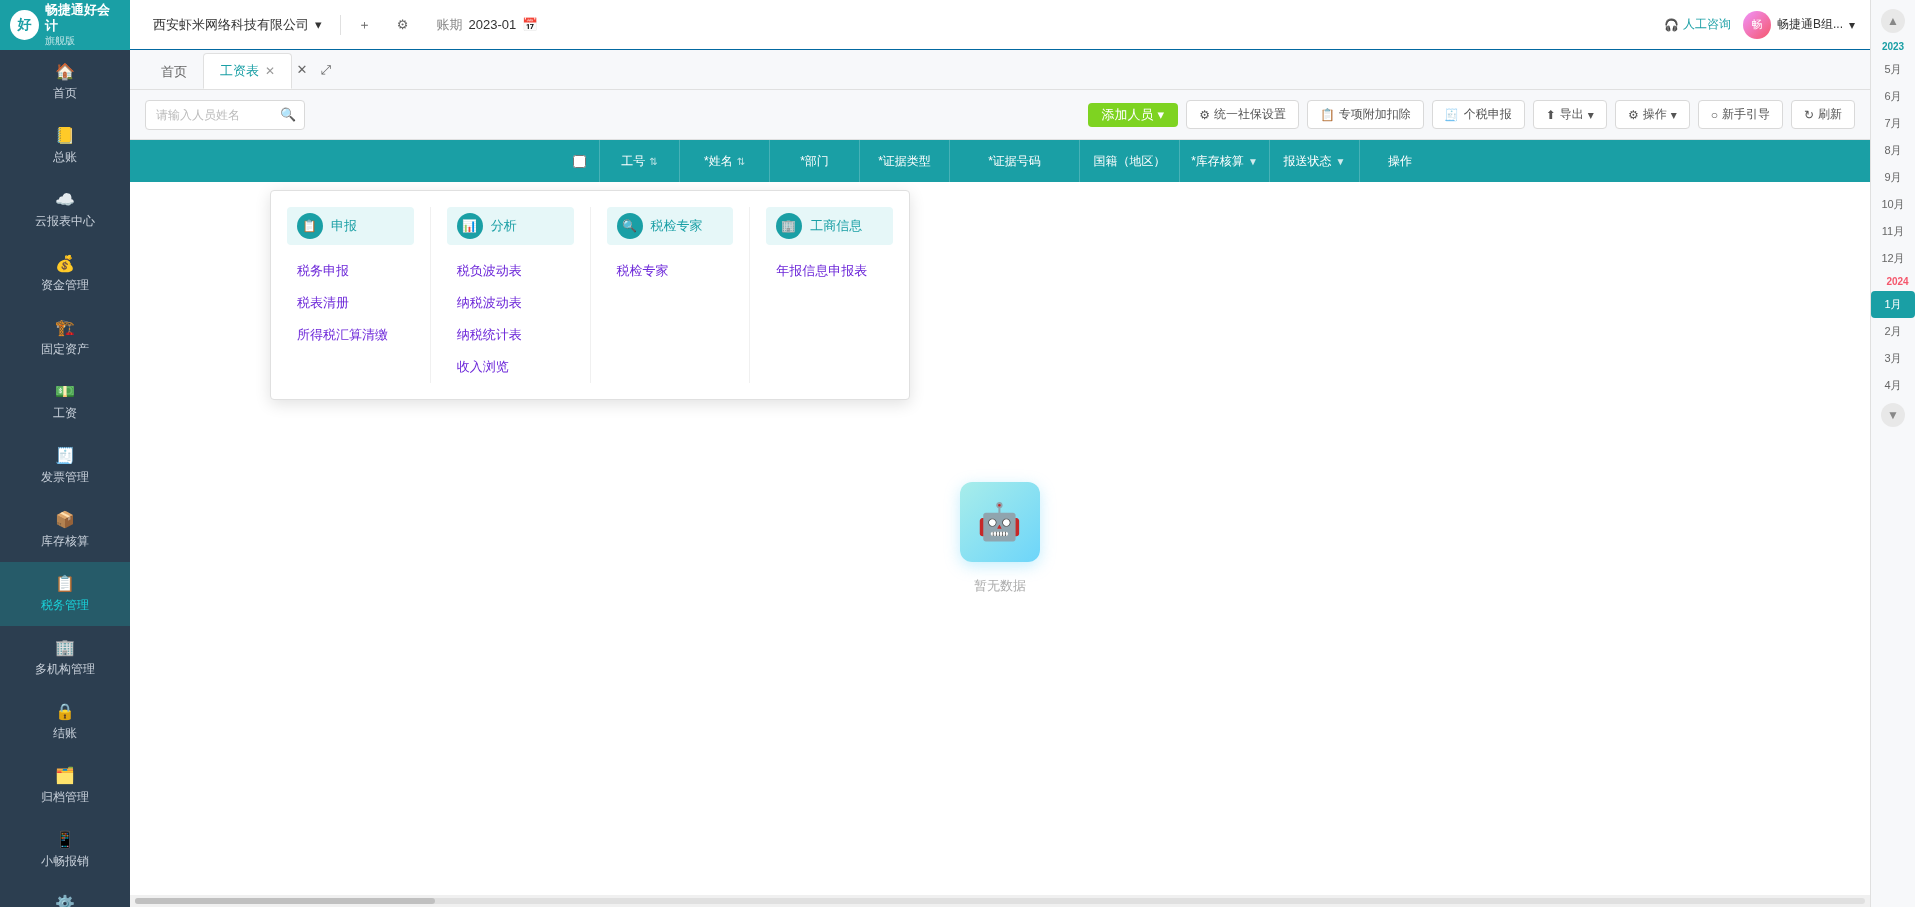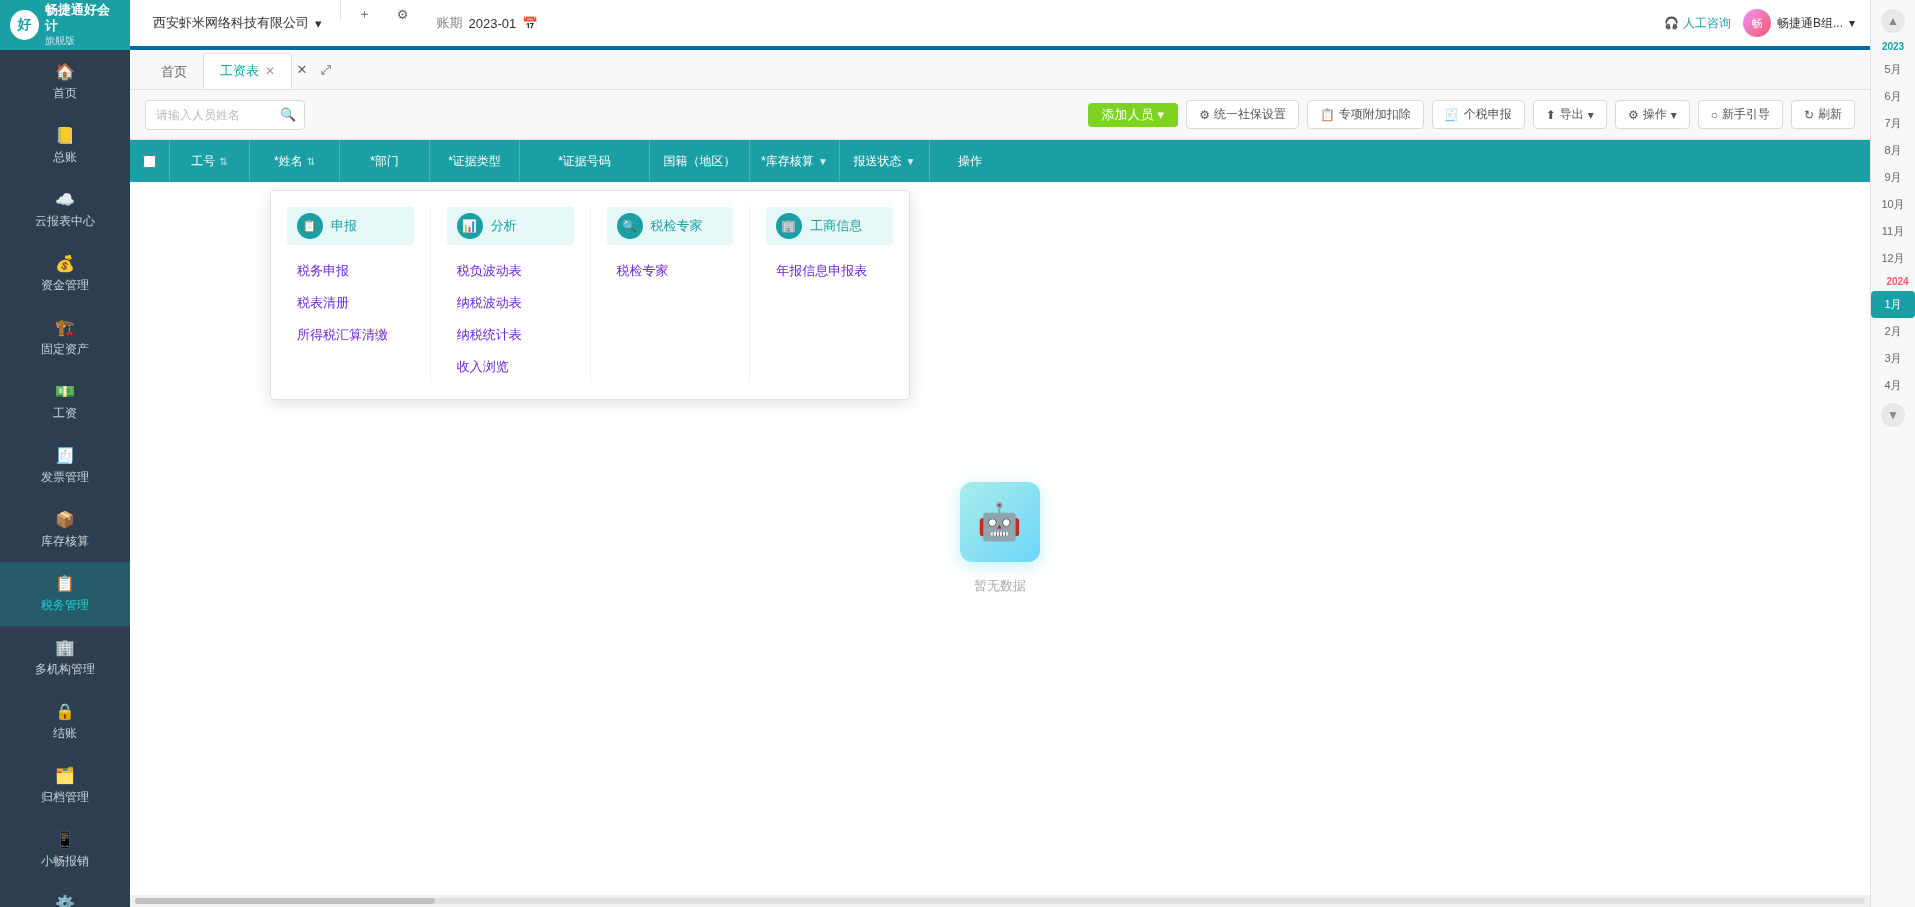--- a/index.html
+++ b/index.html
@@ -52,22 +52,23 @@
       flex-direction: column;
       height: 907px;
       overflow: hidden;
     }
 
     
     .topbar {
       height: 50px;
       background: #fff;
       display: flex;
+      align-items: center;
       padding: 0 15px;
-      border-bottom: 4px solid #0369a1;
+      border-bottom: 1px solid #0369a1;
       gap: 10px;
     }
     .company-selector {
       display: flex; align-items: center; gap: 6px;
       font-size: 13px; color: #333; cursor: pointer;
       padding: 4px 8px; border-radius: 4px;
     }
     .topbar-divider { width: 1px; height: 20px; background: #e0e0e0; }
     .topbar-btn {
       width: 28px; height: 28px;
@@ -172,20 +173,21 @@
     }
 
     
     .table-header {
       height: 42px;
       background: #1a9fa5;
       display: flex;
       align-items: center;
       color: #fff;
       font-size: 12px;
+      justify-content: center;
     }
     .table-header .th {
       padding: 0 10px;
       display: flex; align-items: center; gap: 4px;
       border-right: 1px solid rgba(255,255,255,0.2);
       height: 100%;
       justify-content: center;
       white-space: nowrap;
     }
     .table-header .th:last-child { border-right: none; }

